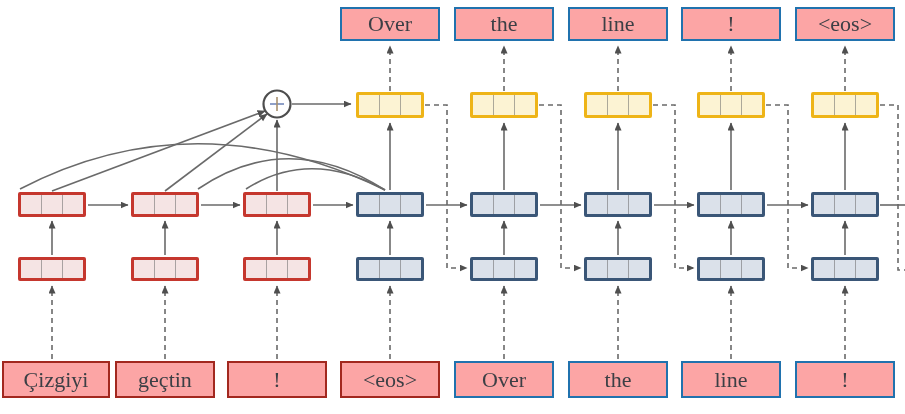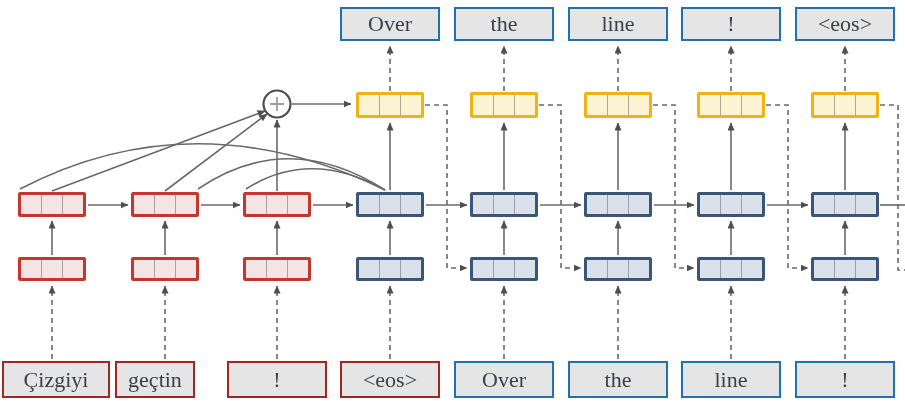--- a/index.html
+++ b/index.html
@@ -8,21 +8,21 @@
   #wires{position:absolute;left:0;top:0;width:905px;height:414px;}
 
   .cellbox{position:absolute;display:flex;box-sizing:border-box;border-radius:2px;}
   .enc{border:3px solid #c5372e;background:#f5e4e4;}
   .dec{border:3px solid #3a5677;background:#dbe1ea;}
   .att{border:3px solid #eeb417;background:#fcf3d3;}
   .cell{flex:1;}
   .cell + .cell{border-left:1px solid rgba(105,105,105,.55);}
 
   .wordbox{position:absolute;display:flex;align-items:center;justify-content:center;
-           box-sizing:border-box;background:#e5e5e5;color:#3c3f45;font-size:22px;line-height:1;}
+           box-sizing:border-box;background:#fca5a5;color:#3c3f45;font-size:22px;line-height:1;}
   .src{border:2px solid #a2281f;}
   .tgt{border:2px solid #2072ae;}
 </style>
 </head>
 <body>
 
 <div id="stage">
   <svg id="wires" viewBox="0 0 905 414" xmlns="http://www.w3.org/2000/svg">
       <defs>
         <marker id="arr" markerWidth="9" markerHeight="8" refX="7.5" refY="3.5" orient="auto" markerUnits="userSpaceOnUse">
@@ -94,21 +94,21 @@
       <div class="cellbox enc" style="left: 131px; top: 257px; width: 68px; height: 24px;">
         <div class="cell"></div>
         <div class="cell"></div>
         <div class="cell"></div>
       </div>
       <div class="cellbox enc" style="left: 131px; top: 192px; width: 68px; height: 25px;">
         <div class="cell"></div>
         <div class="cell"></div>
         <div class="cell"></div>
       </div>
-      <div class="wordbox src" style="left: 115px; top: 361px; width: 80px; height: 37px;">geçtin</div>
+      <div class="wordbox src" style="left: 115px; top: 361px; width: 100px; height: 37px;">geçtin</div>
       <div class="cellbox enc" style="left: 243px; top: 257px; width: 68px; height: 24px;">
         <div class="cell"></div>
         <div class="cell"></div>
         <div class="cell"></div>
       </div>
       <div class="cellbox enc" style="left: 243px; top: 192px; width: 68px; height: 25px;">
         <div class="cell"></div>
         <div class="cell"></div>
         <div class="cell"></div>
       </div>

